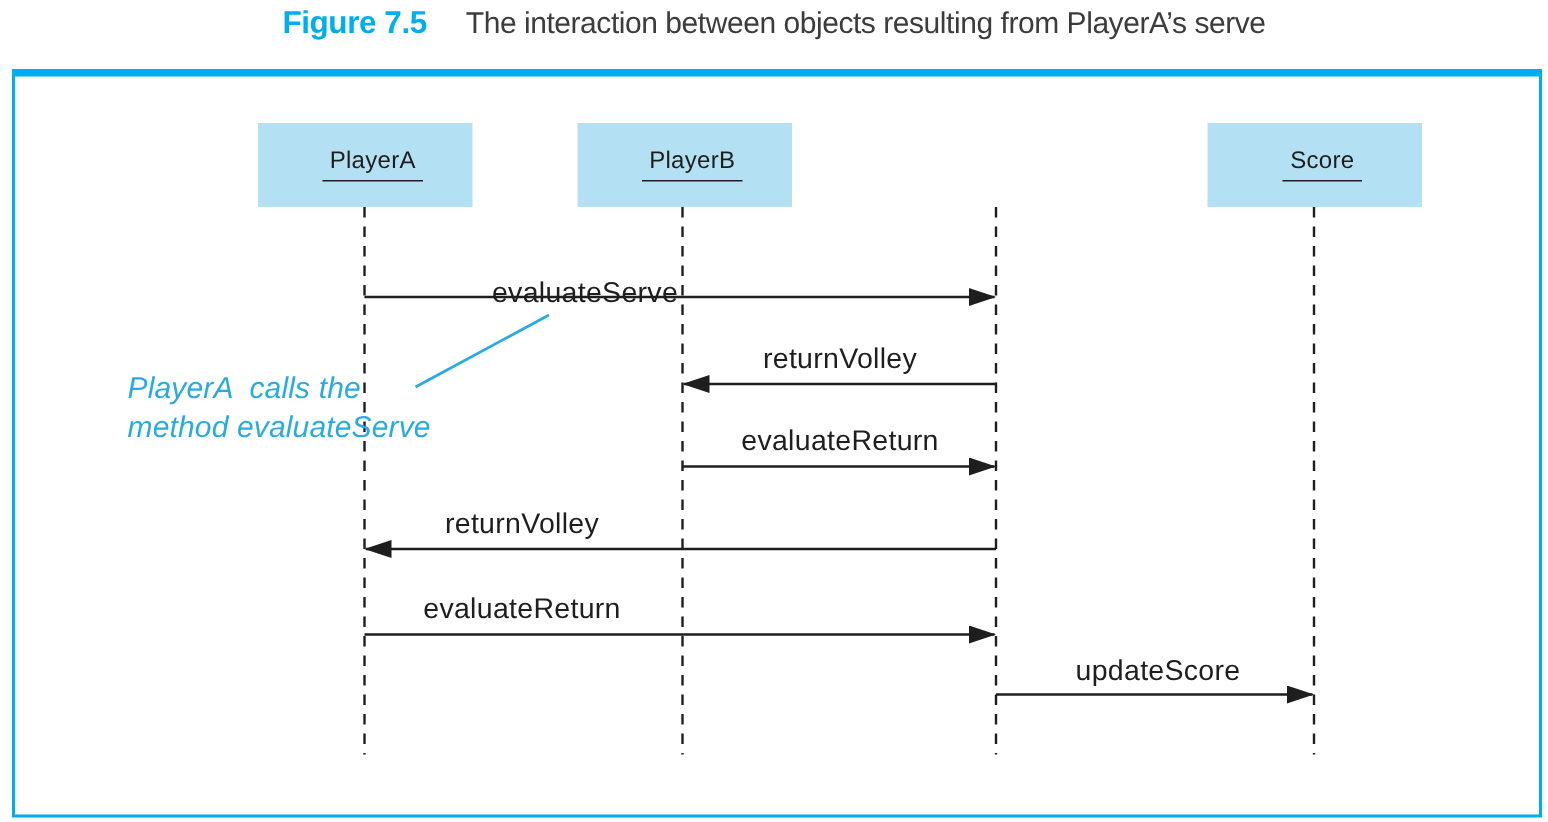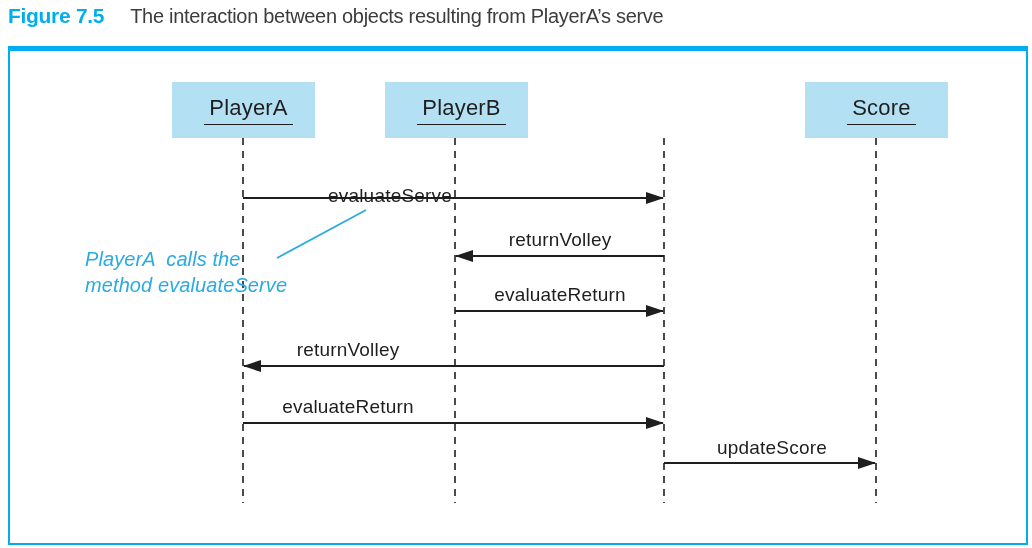--- a/index.html
+++ b/index.html
@@ -14,20 +14,21 @@
     height: 548px;
     background: #ffffff;
     overflow: hidden;
   }
   .header {
     position: absolute;
     left: 8px;
     top: 4px;
     width: 1016px;
     white-space: nowrap;
+    text-align: center;
   }
   .fig-label {
     color: #00AEEF;
     font-weight: bold;
     font-size: 21px;
     letter-spacing: -0.3px;
   }
   .fig-caption {
     color: #3C3C3C;
     font-size: 20px;
@@ -56,21 +57,21 @@
     position: absolute;
     top: 82px;
     width: 143px;
     height: 56px;
     background: #B4E0F4;
     display: flex;
     align-items: center;
     justify-content: center;
   }
   .obj-label {
-    font-size: 22px;
+    font-size: 16px;
     color: #1E1E1E;
     border-bottom: 1.5px solid #1E1E1E;
     padding: 0 5px 3px 5px;
     letter-spacing: 0.2px;
     margin-left: 10px;
   }
   .msg-label {
     position: absolute;
     transform: translateX(-50%);
     font-size: 19px;

